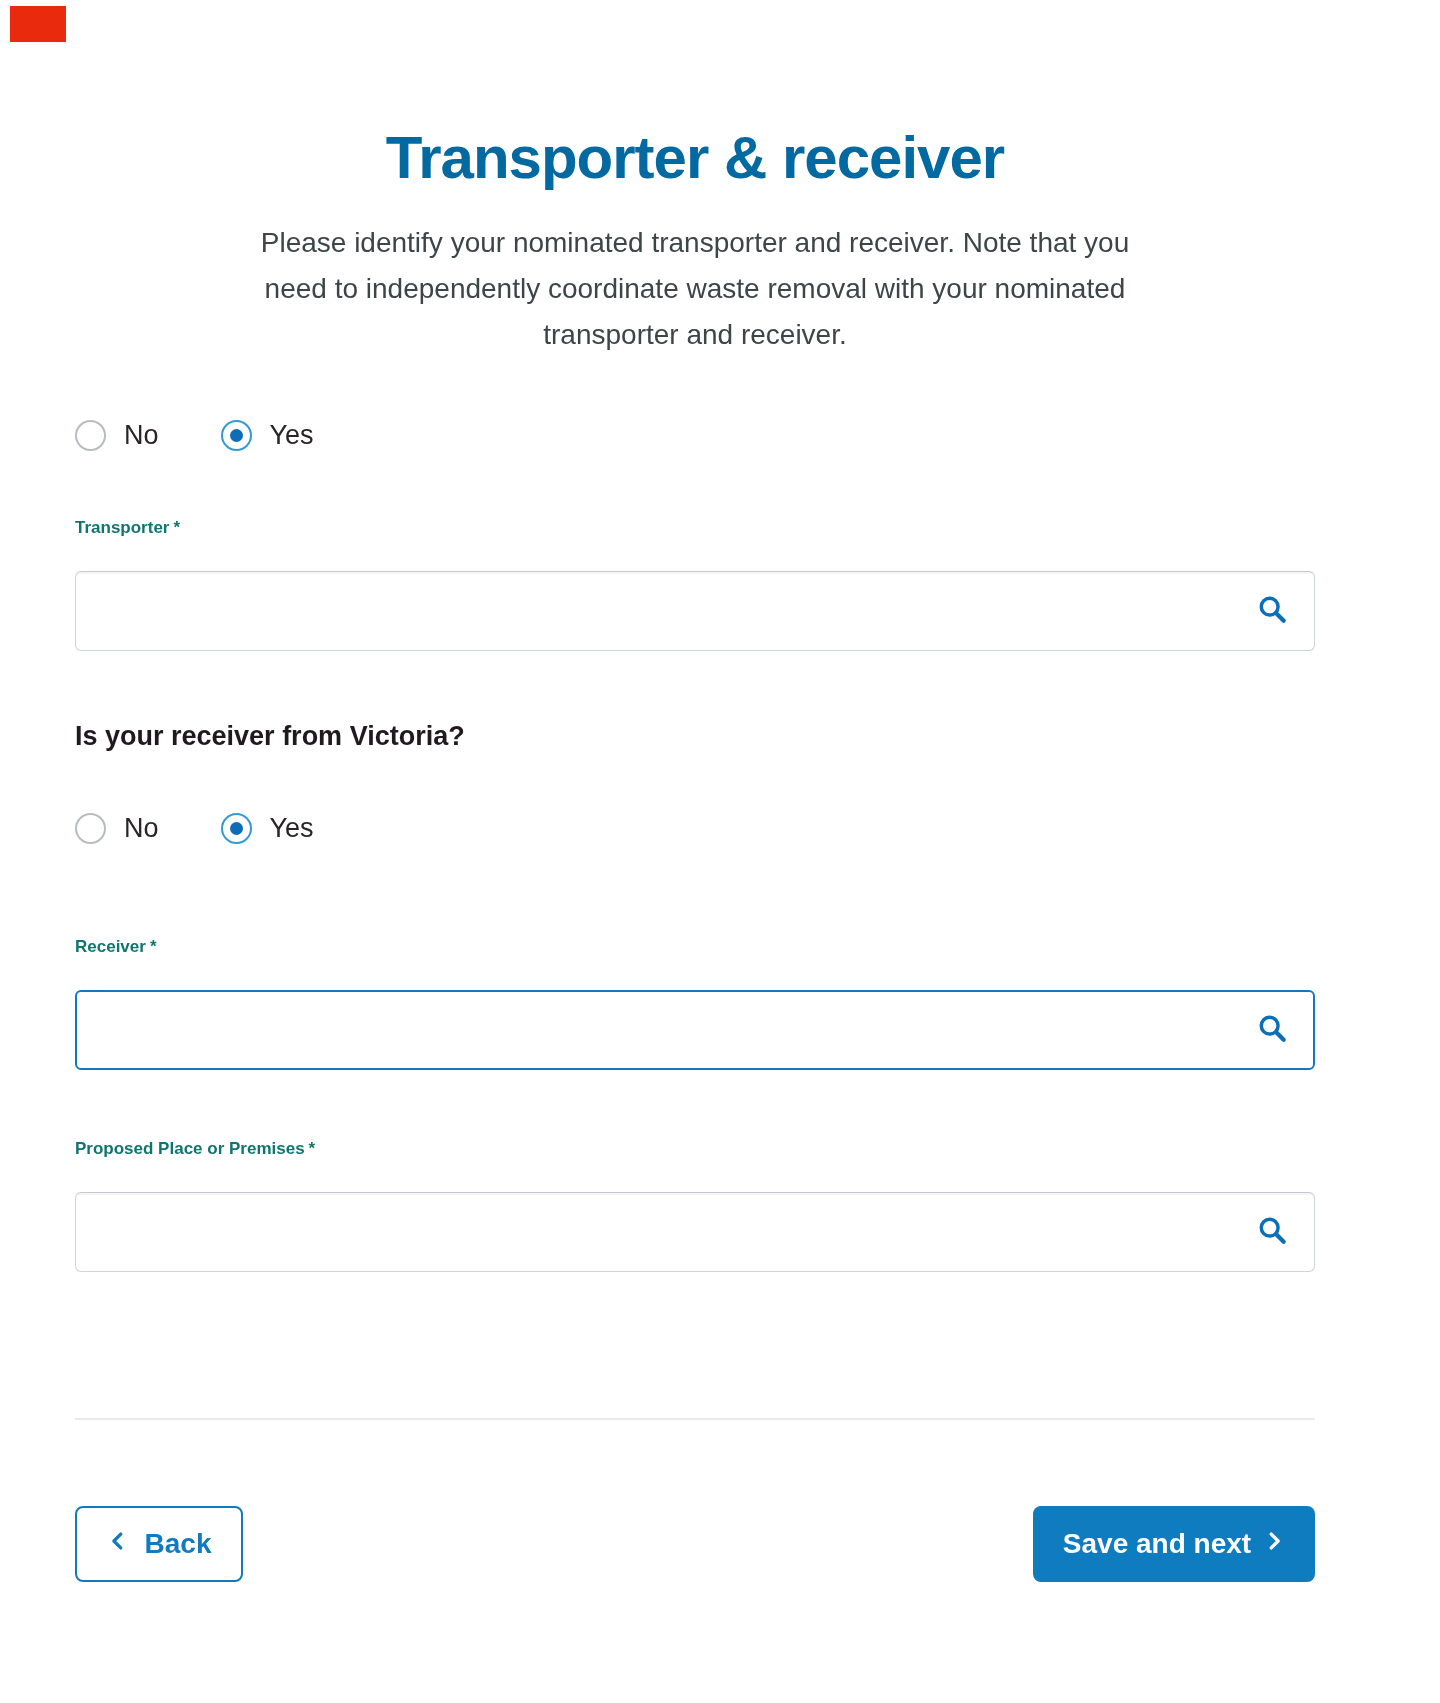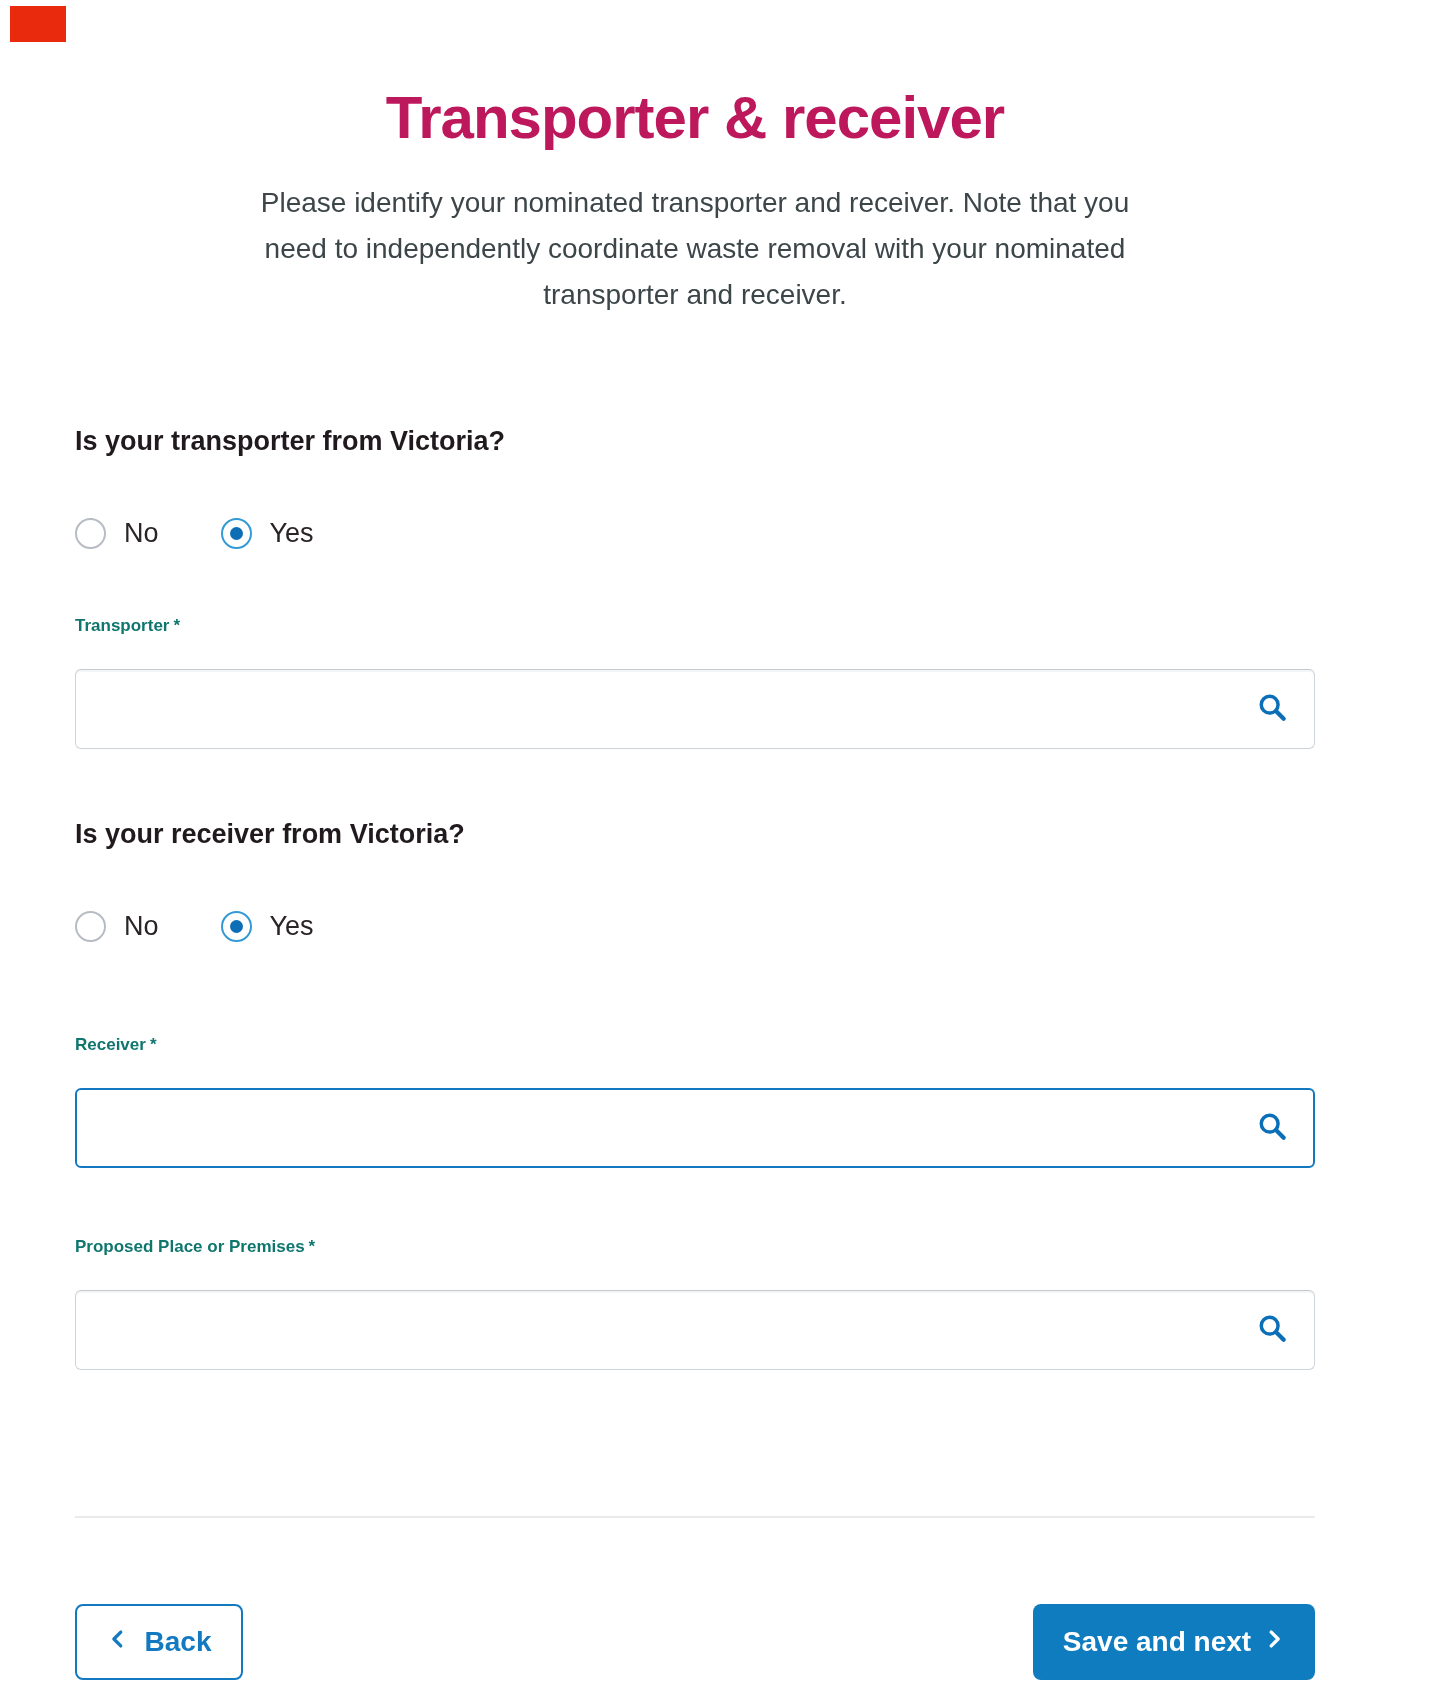--- a/index.html
+++ b/index.html
@@ -22,21 +22,22 @@
     width: 1240px;
   }
 
   .page-title {
     padding-top: 82px;
     text-align: center;
     font-size: 60px;
     line-height: 72px;
     font-weight: 700;
     letter-spacing: -1px;
-    color: #be185d;
+    color: #0369a1;
+    margin-top: 40px;
   }
 
   .subtitle {
     margin-top: 26px;
     text-align: center;
     font-size: 28px;
     line-height: 46px;
     color: #3c4649;
   }
   .subtitle span { display: block; white-space: nowrap; }
@@ -182,21 +183,20 @@
 <div class="container">
 
   <h1 class="page-title">Transporter &amp; receiver</h1>
 
   <p class="subtitle">
     <span>Please identify your nominated transporter and receiver. Note that you</span>
     <span>need to independently coordinate waste removal with your nominated</span>
     <span>transporter and receiver.</span>
   </p>
 
-  <div class="question-label">Is your transporter from Victoria?</div>
 
   <div class="radio-row">
     <div class="radio-option">
       <span class="radio-circle"></span>
       <span class="radio-label">No</span>
     </div>
     <div class="radio-option selected">
       <span class="radio-circle">
           <span class="radio-dot"></span>
         </span>

